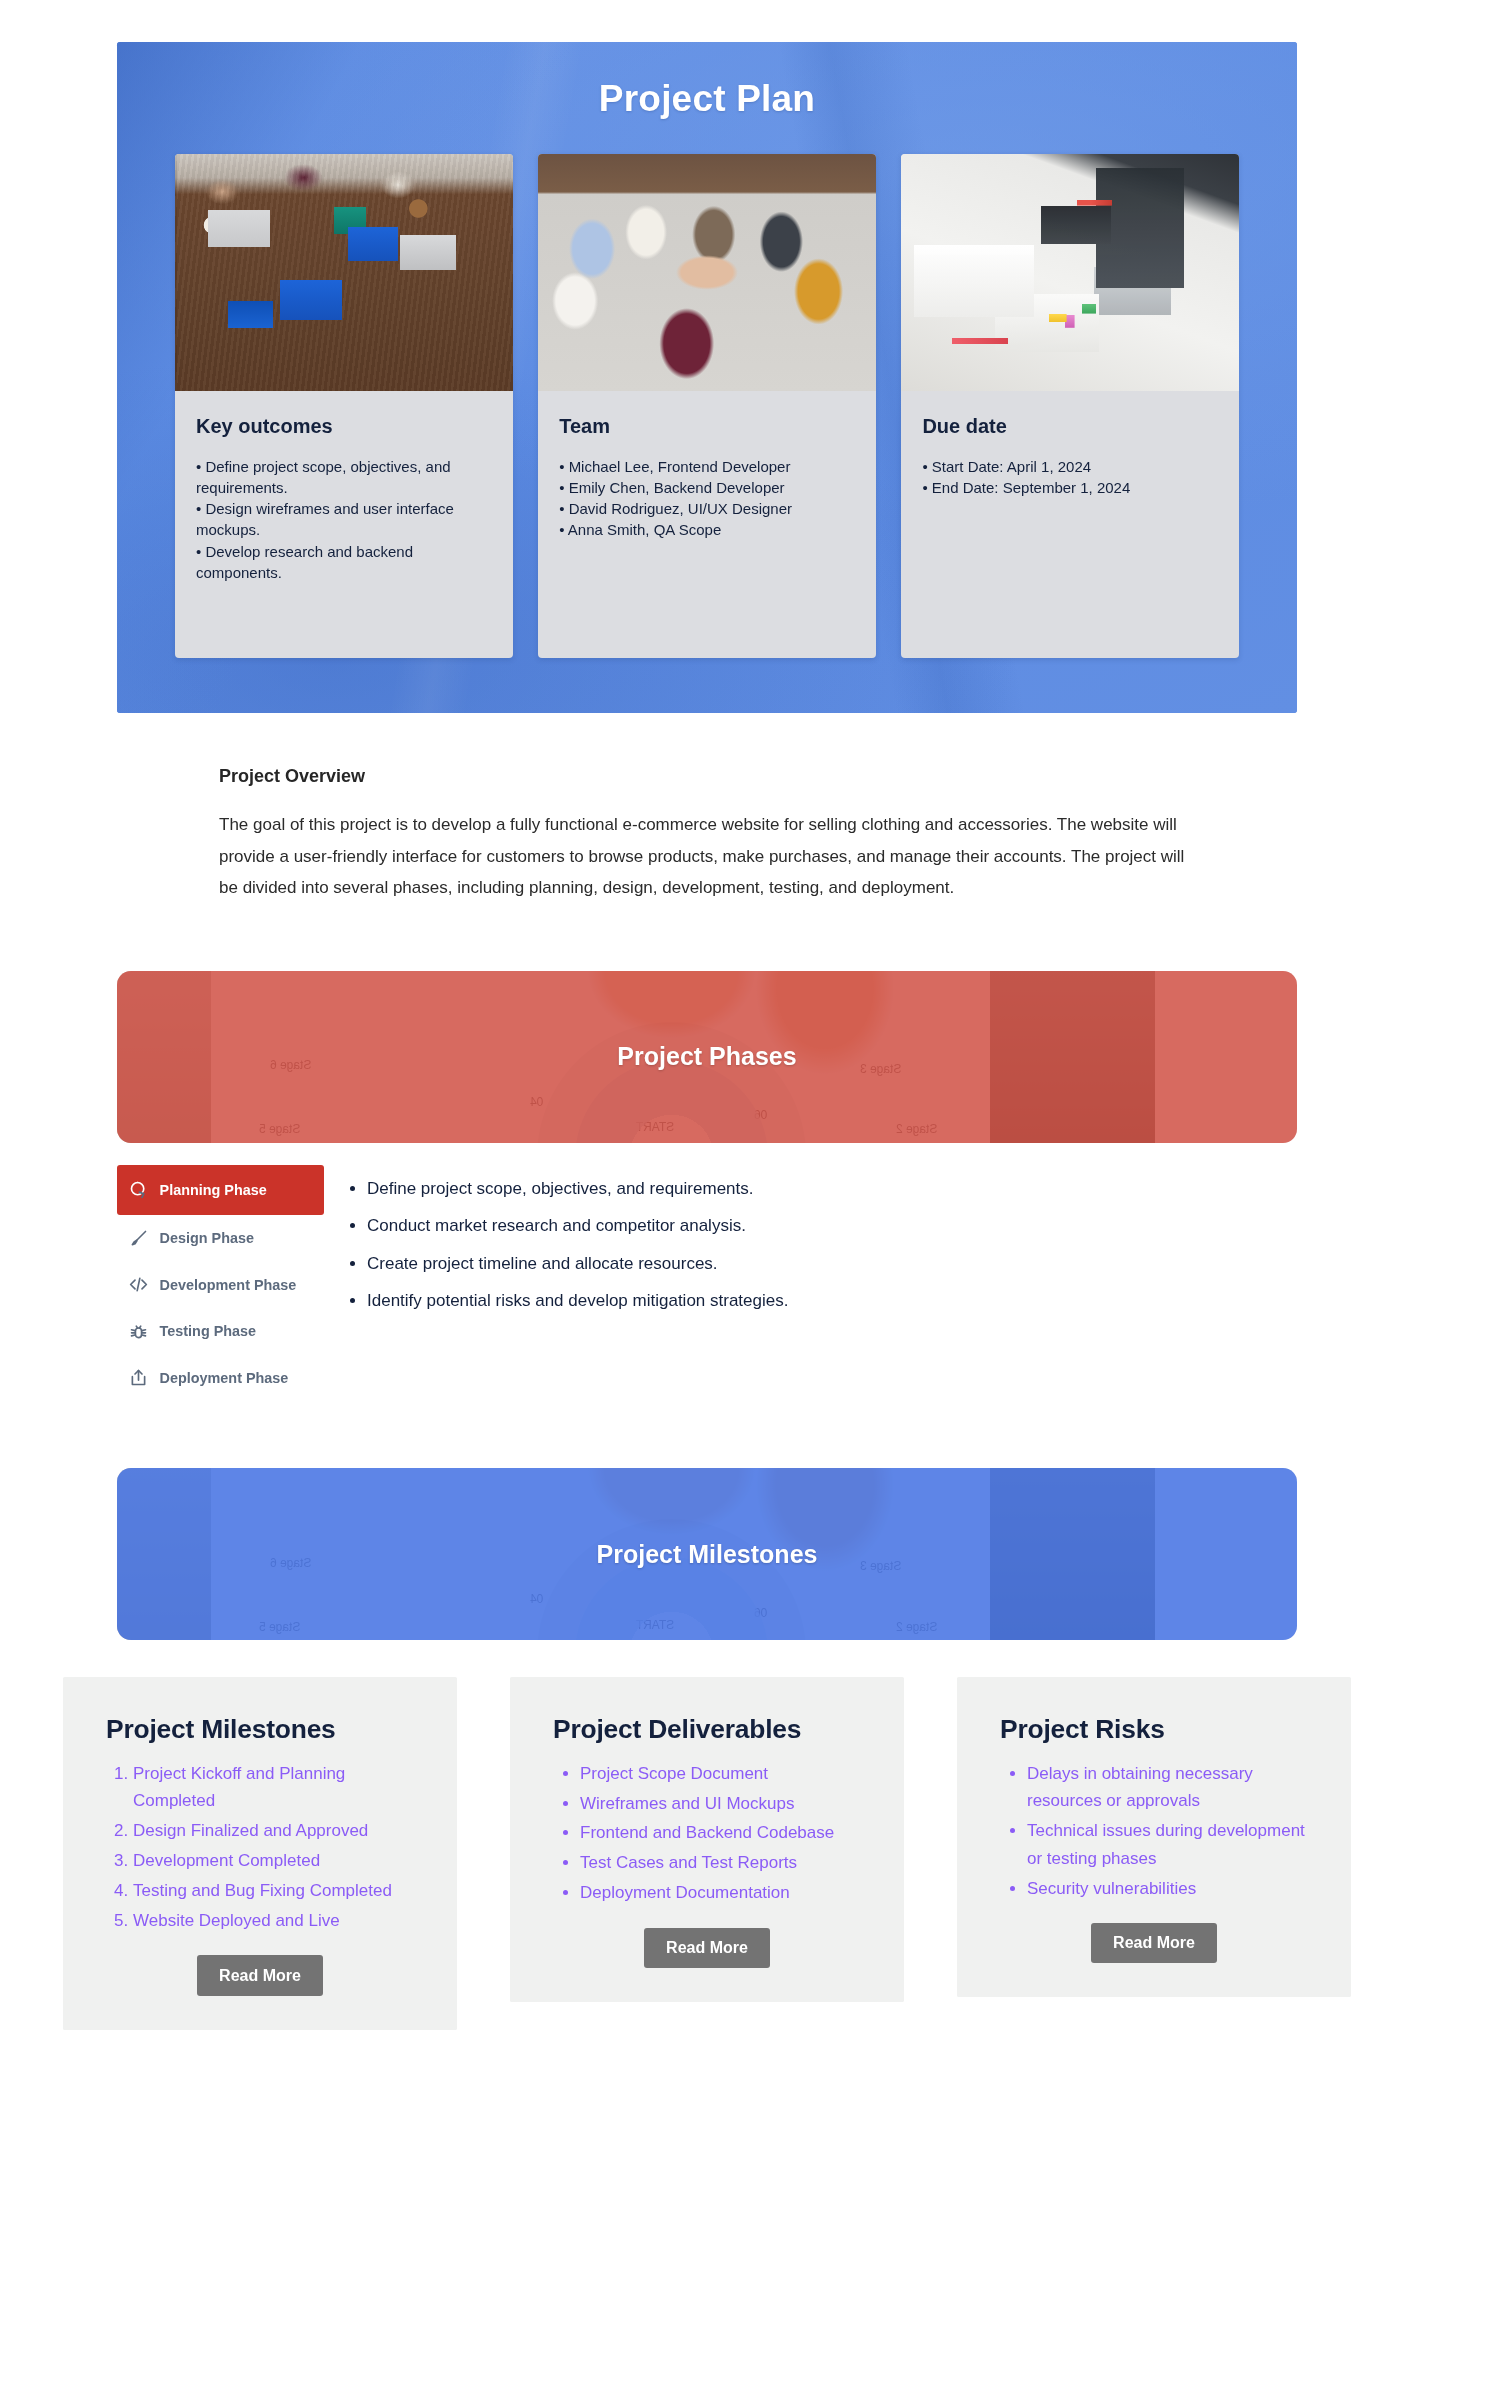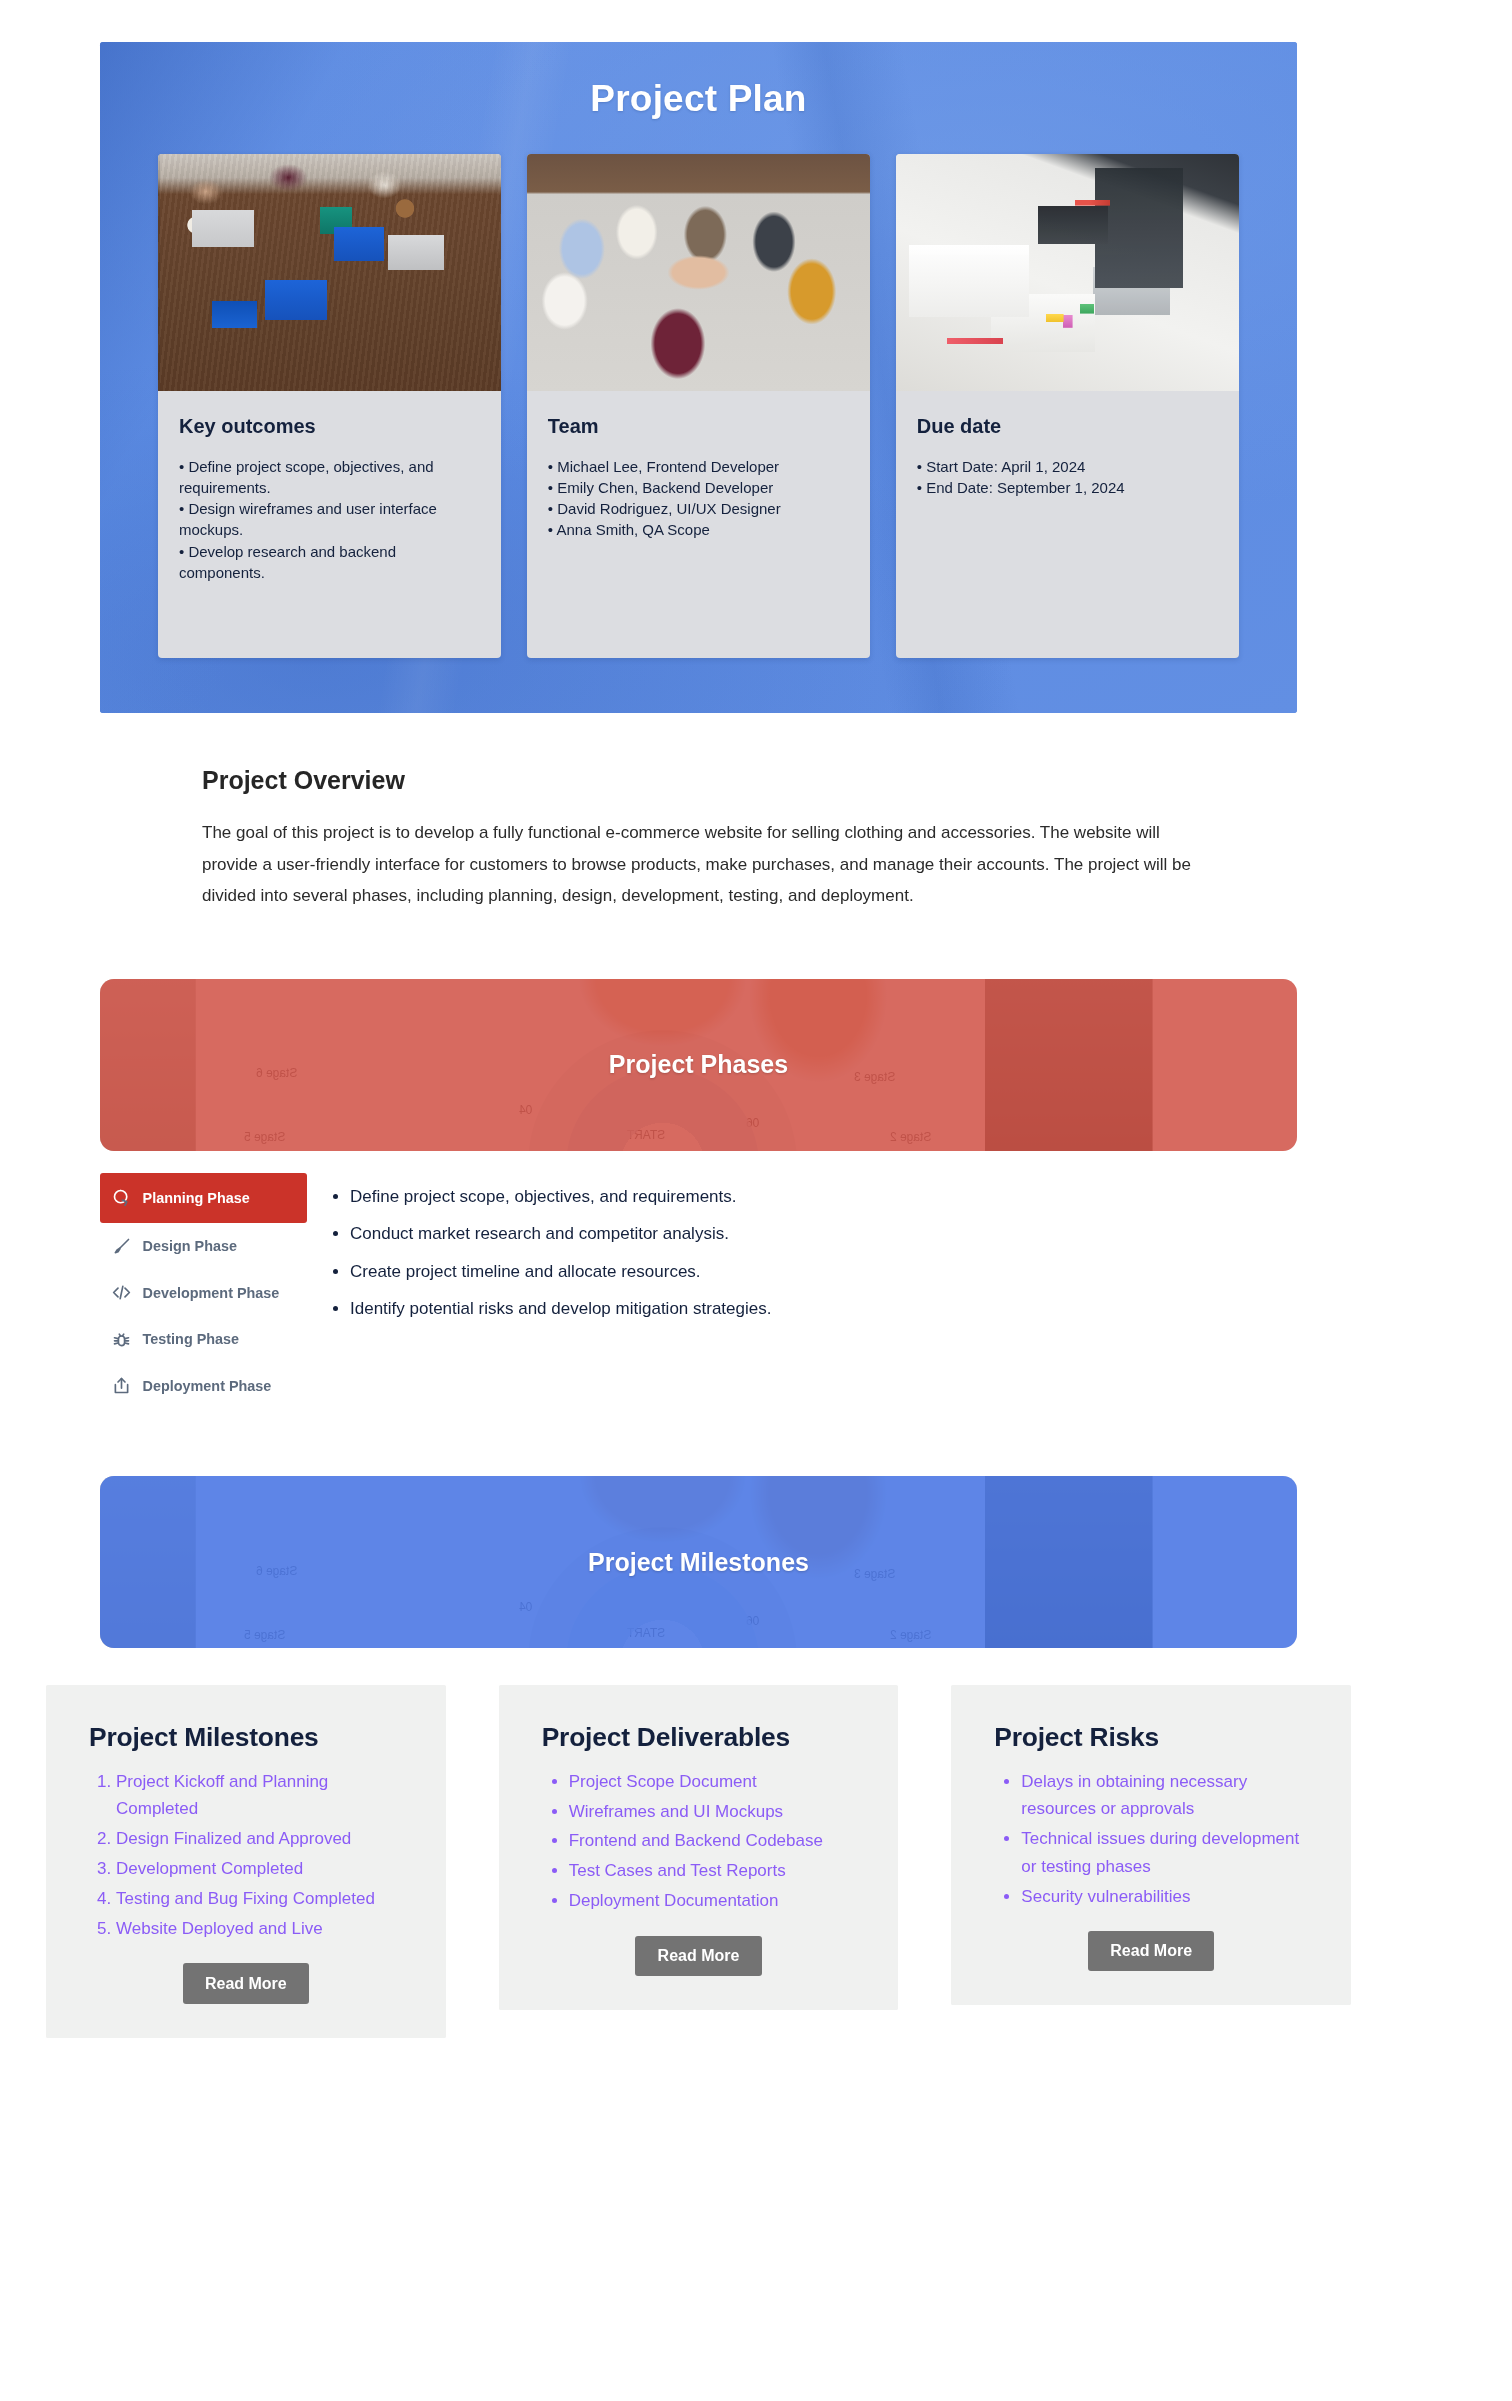--- a/index.html
+++ b/index.html
@@ -5,21 +5,21 @@
 <style>
   * { box-sizing: border-box; }
   html, body { margin:0; padding:0; }
   body {
     width:1513px; min-height:2401px;
     background:#ffffff;
     font-family:"Liberation Sans", sans-serif;
     color:#14213d;
     -webkit-font-smoothing:antialiased;
   }
-  .page { position:relative; width:1397px; }
+  .page { position:relative; width:1397px;padding-left:17px; }
 
   
   .hero {
     position:relative;
     margin:42px 100px 0 100px;
     height:671px;
     border-radius:3.2px;
     overflow:hidden;
     background:#5e8ce0;
   }
@@ -142,21 +142,21 @@
   .hcard-body { padding:24px 21px 19px 21px; flex:1; }
   .hcard-title { font-size:20px; font-weight:bold; margin:0 0 17.6px 0; color:#14213d; }
   .hcard-list { margin:0; padding:0; list-style:none; }
   .hcard-list li {
     font-size:15px; line-height:1.42; color:#14213d; margin:0;
   }
   .hcard-list li::before { content:"• "; }
 
   
   .overview { margin:53px 100px 0 100px; padding:0 102px 0 102px; }
-  .overview h2 { font-size:25px; font-weight:bold; margin:0 0 22.4px 0; color:#262626; }
+  .overview h2 { font-size:18px; font-weight:bold; margin:0 0 22.4px 0; color:#262626; }
   .overview p { font-size:17px; line-height:1.85; margin:0; color:#2b2b2b; max-width:1065px; }
 
   
   .banner {
     position:relative;
     margin:67px 100px 0 100px;
     height:172px;
     border-radius:14px;
     overflow:hidden;
     display:flex; align-items:center; justify-content:center;

